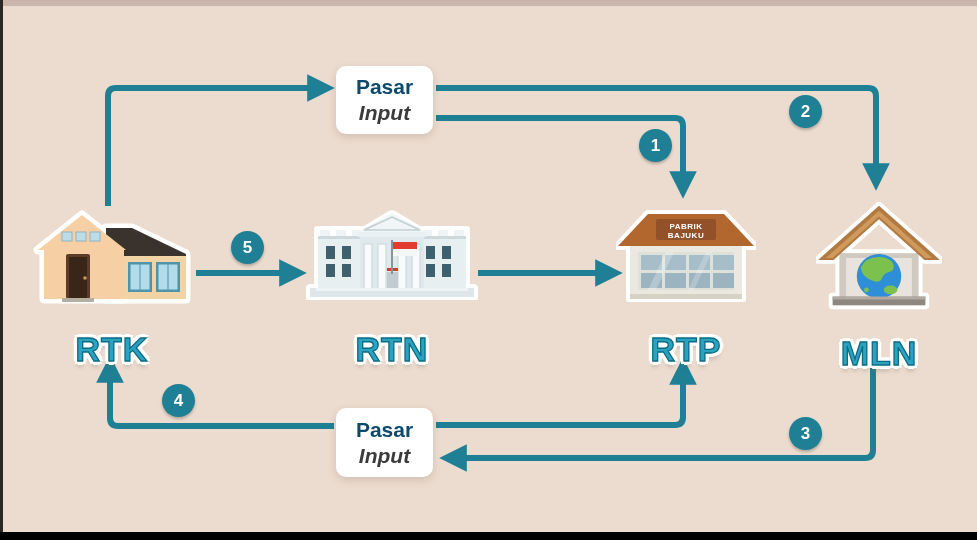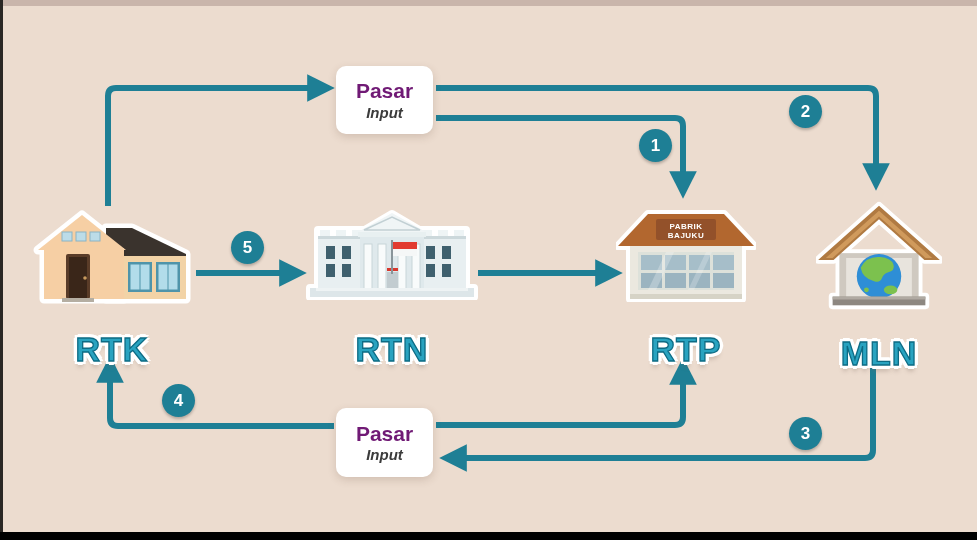--- a/index.html
+++ b/index.html
@@ -3,22 +3,22 @@
 <meta charset="utf-8">
 <style>
   html,body{margin:0;padding:0;background:#000;font-family:"Liberation Sans",sans-serif;}
   .stage{position:relative;width:977px;height:540px;background:#000;overflow:hidden;}
   .canvas{position:absolute;left:3px;top:6px;width:974px;height:526px;background:#ecdccf;}
   .top-strip{position:absolute;left:0;top:0;width:977px;height:6px;background:#c9b5ab;}
   .left-strip{position:absolute;left:0;top:0;width:3px;height:532px;background:#2a2724;}
   .arrows{position:absolute;left:0;top:0;width:977px;height:540px;}
   .market{position:absolute;background:#fff;border-radius:10px;box-shadow:0 3px 8px rgba(90,60,45,.18);
           display:flex;flex-direction:column;align-items:center;justify-content:center;line-height:1.22;}
-  .market .l1{font-weight:bold;font-size:21px;color:#701a75;}
-  .market .l2{font-weight:bold;font-style:italic;font-size:15px;color:#3b3b3b;}
+  .market .l1{font-weight:bold;font-size:21px;color:#0c4a6e;}
+  .market .l2{font-weight:bold;font-style:italic;font-size:21px;color:#3b3b3b;}
   #mkt-input{left:336px;top:66px;width:97px;height:68px;}
   #mkt-output{left:336px;top:408px;width:97px;height:69px;}
   .node{position:absolute;}
   .node svg{display:block;}
   .node-label{position:absolute;left:0;right:0;text-align:center;font-weight:bold;font-size:34px;
       letter-spacing:1px;color:#29a3c0;-webkit-text-stroke:1.3px #0d6b84;
       text-shadow:-4px 0 0 #fff,4px 0 0 #fff,0 -4px 0 #fff,0 4px 0 #fff,
                   -3px -3px 0 #fff,3px -3px 0 #fff,-3px 3px 0 #fff,3px 3px 0 #fff,
                   0 6px 4px rgba(120,100,90,.35);}
   .badge{position:absolute;width:33px;height:33px;border-radius:50%;background:#1e7f95;color:#fff;

